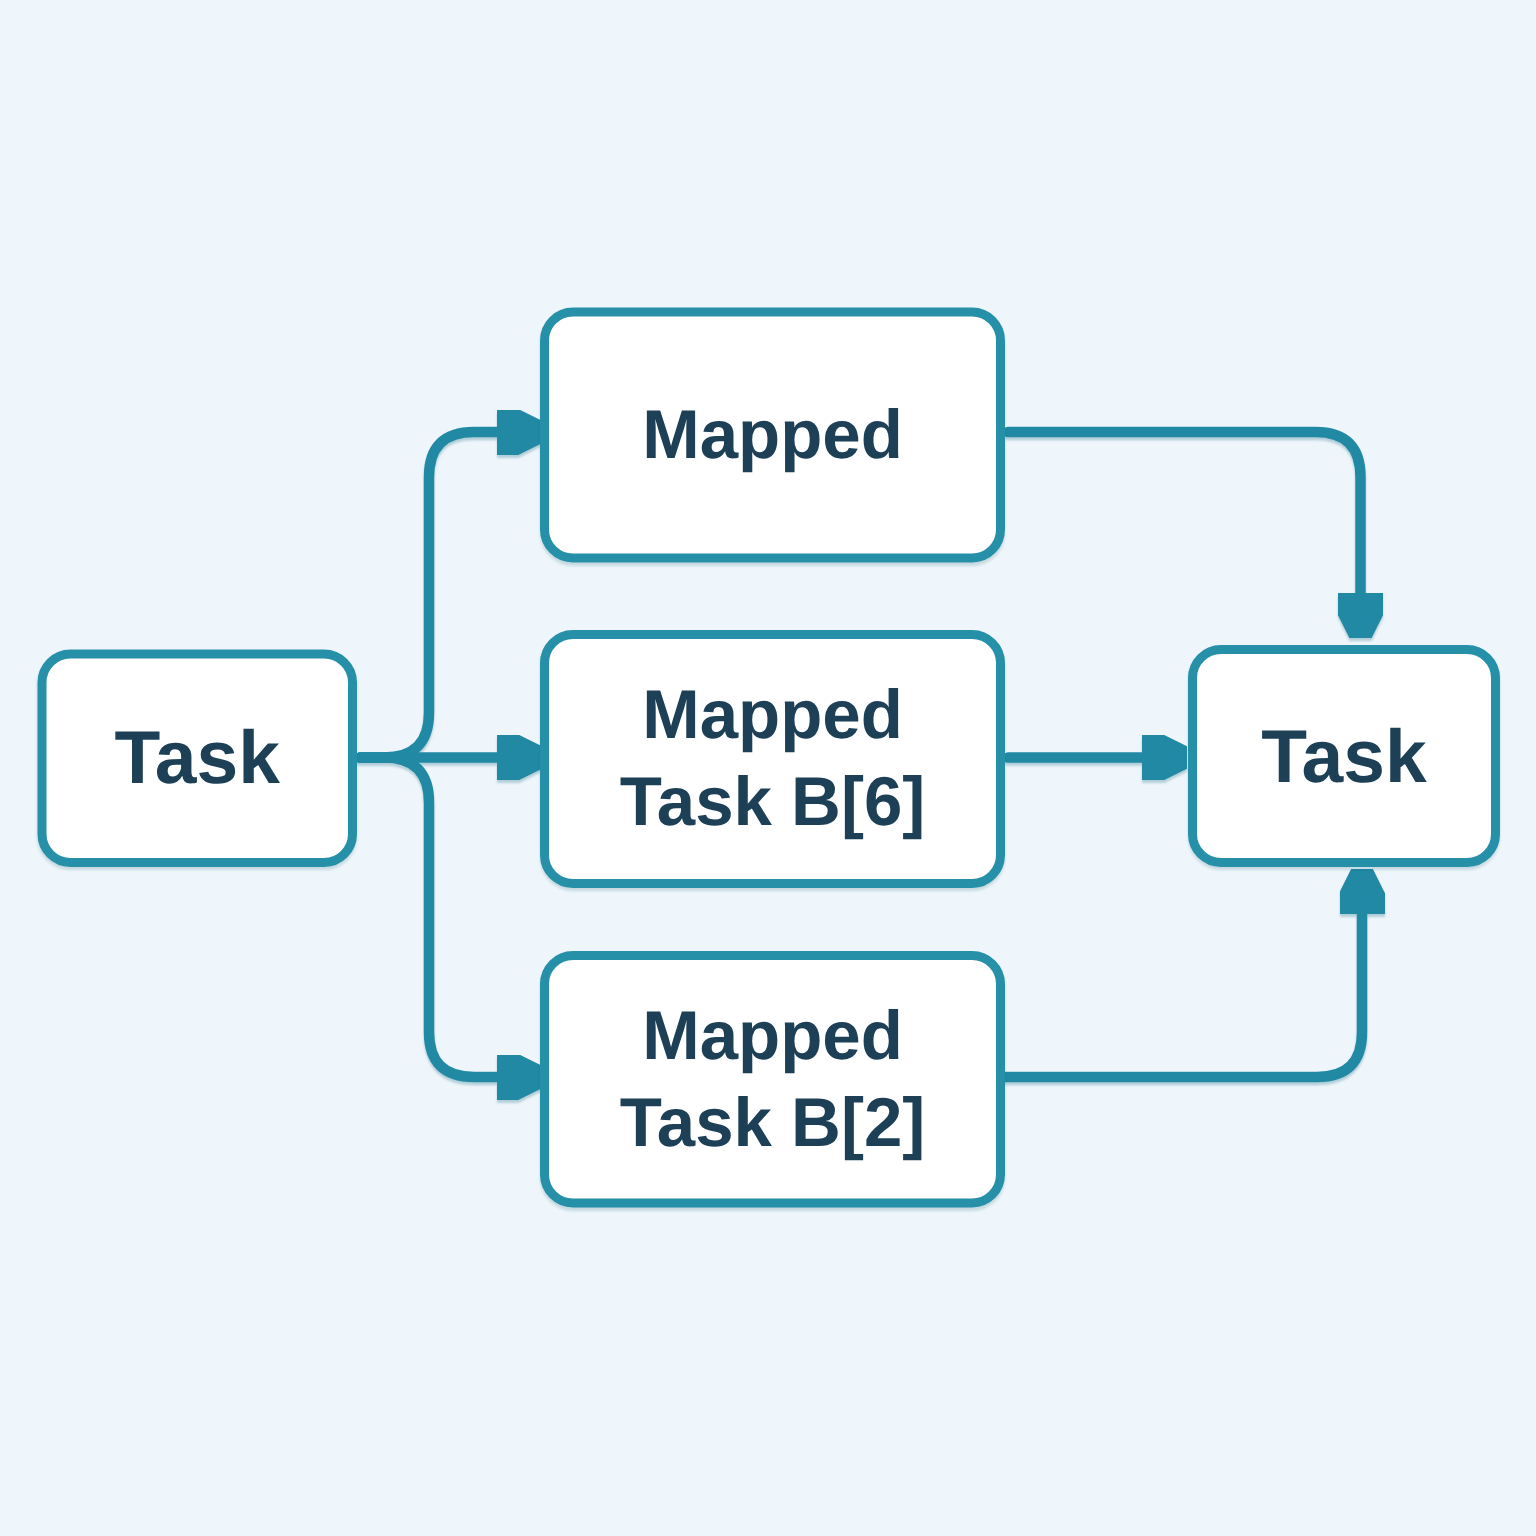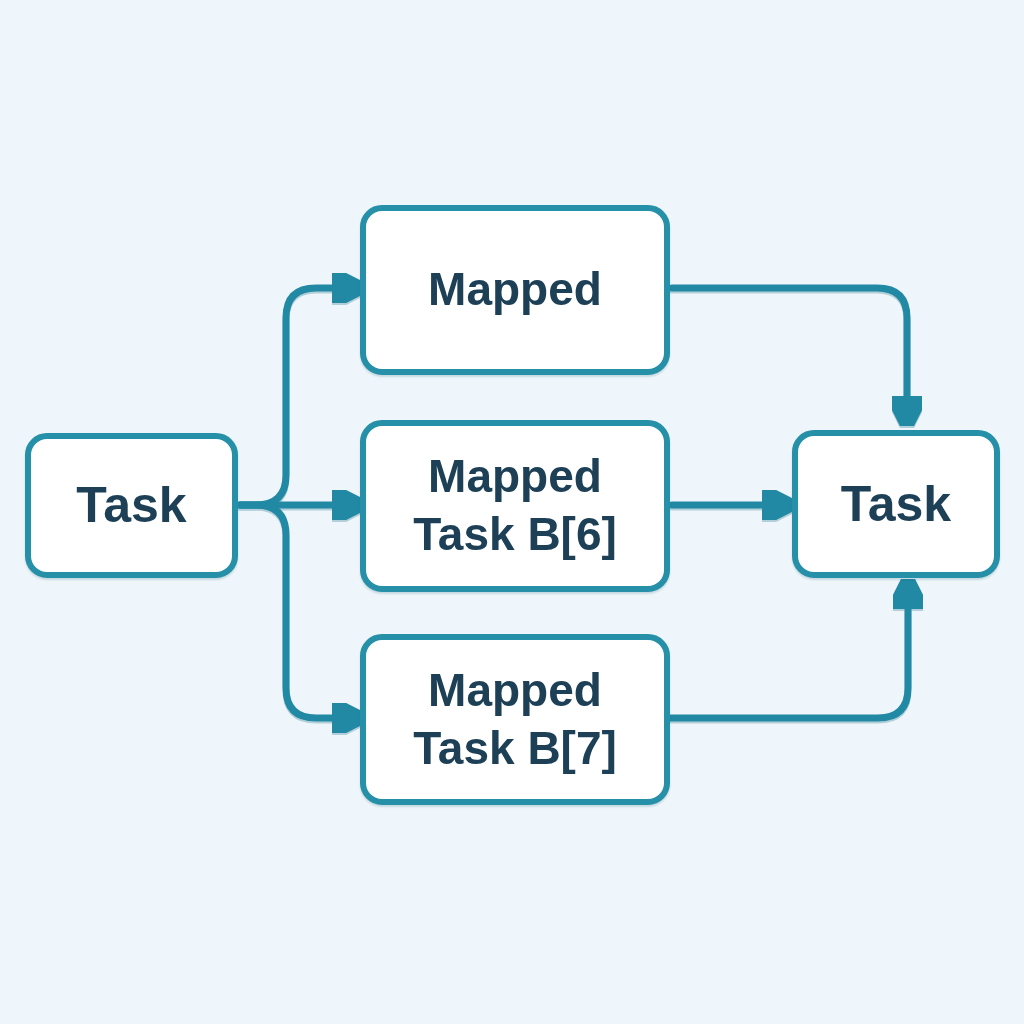--- a/index.html
+++ b/index.html
@@ -84,20 +84,20 @@
     <span class="line">Mapped</span>
   </div>
 
   <div class="node" id="node-mapped-b1">
     <span class="line">Mapped</span>
     <span class="line">Task B[6]</span>
   </div>
 
   <div class="node" id="node-mapped-b2">
     <span class="line">Mapped</span>
-    <span class="line">Task B[7]</span>
+    <span class="line">Task B[2]</span>
   </div>
 
   <div class="node" id="node-task-right">
     <span class="line">Task</span>
   </div>
 
 </div>
 
 </body></html>

